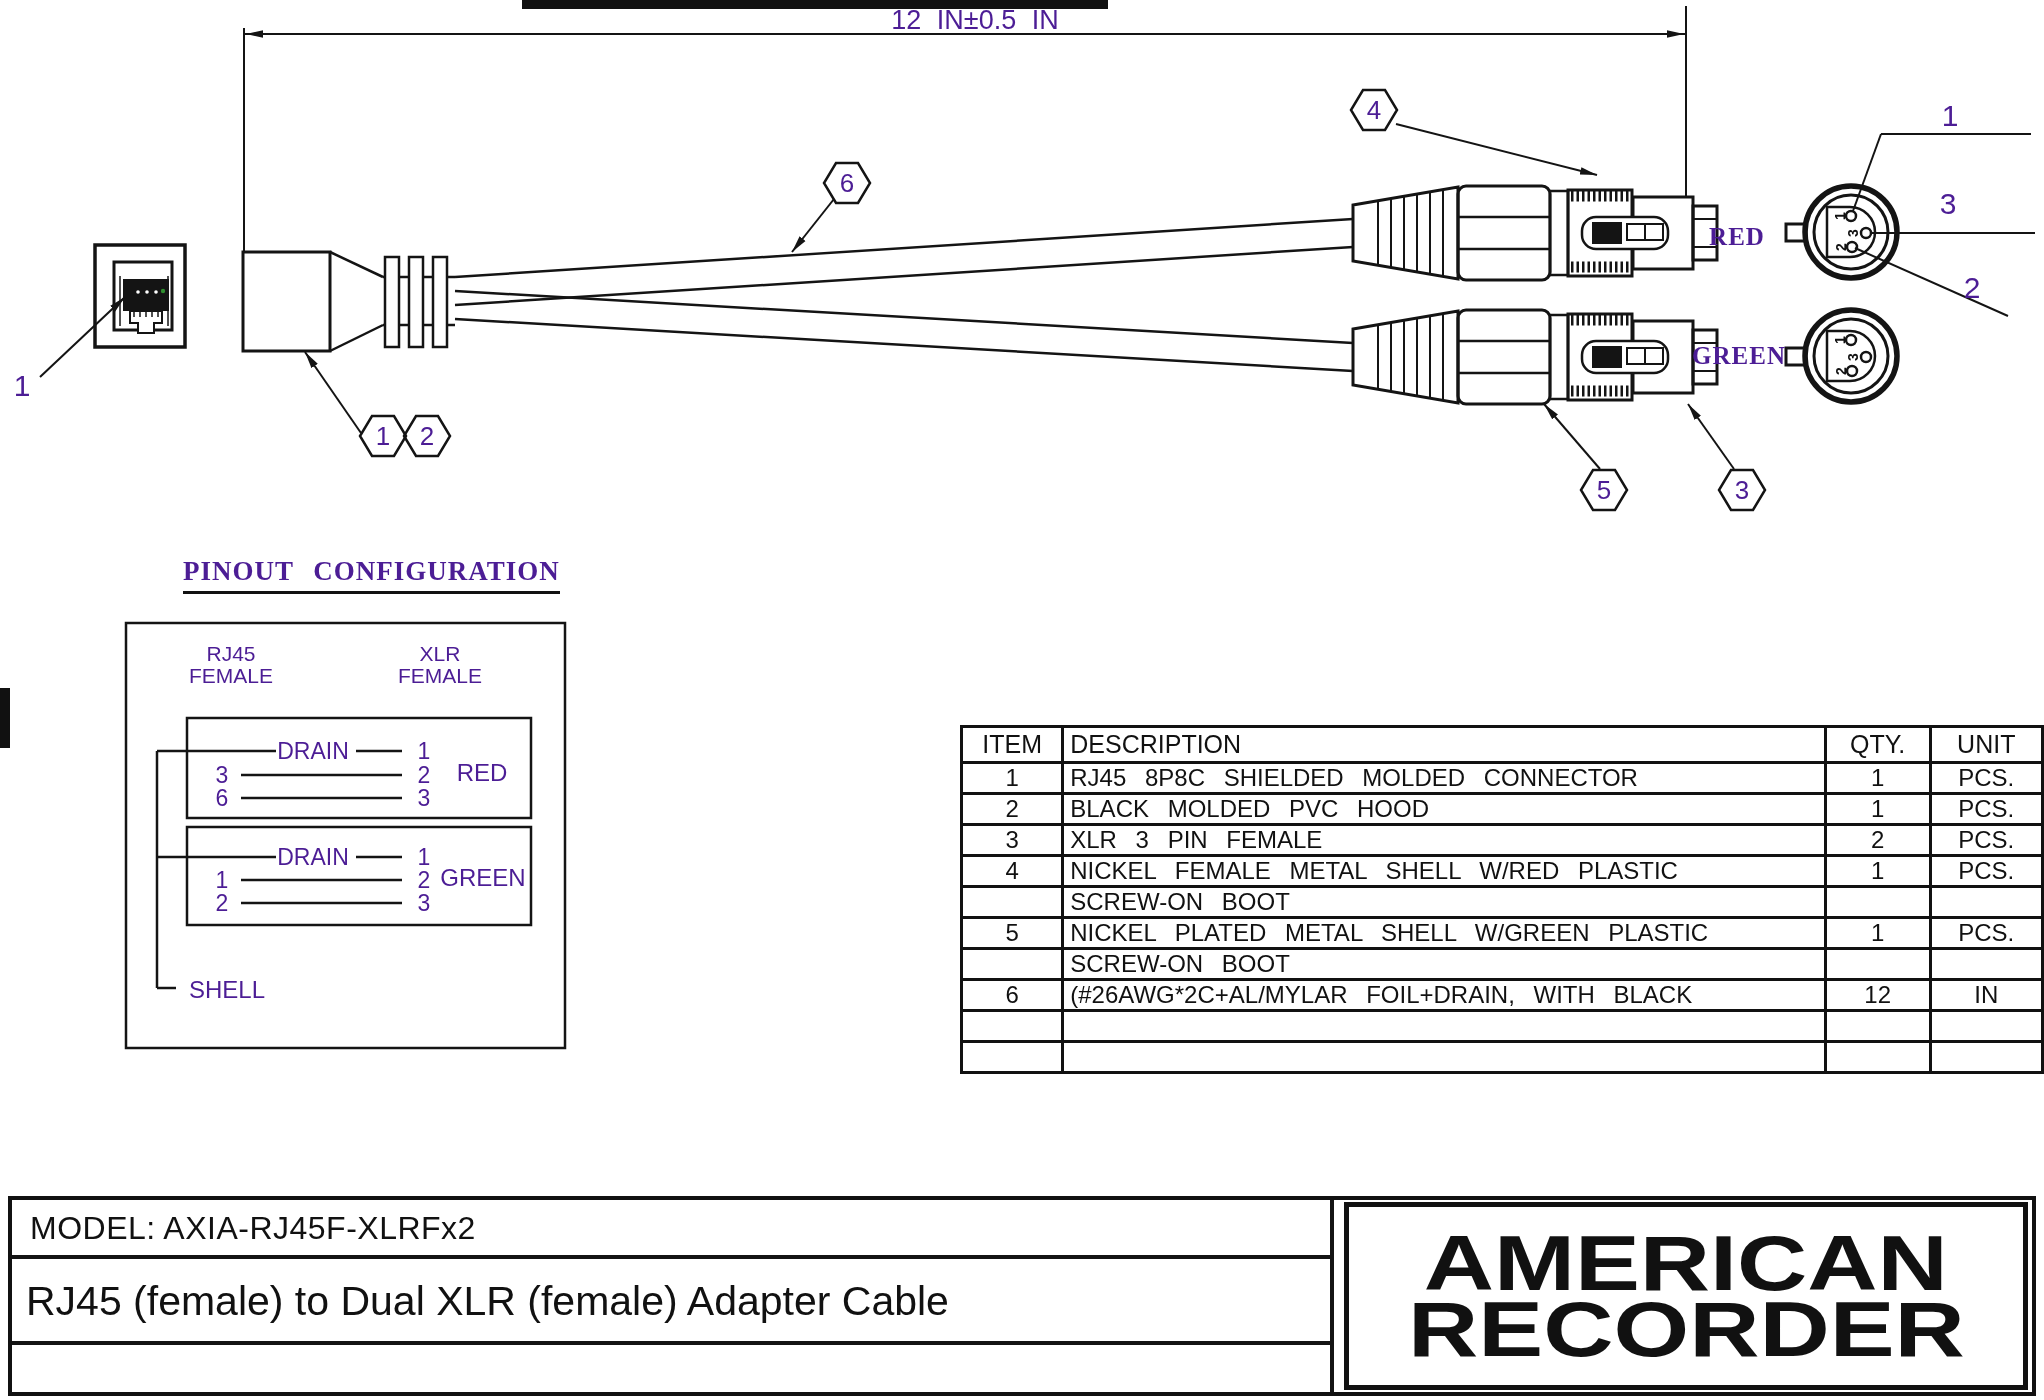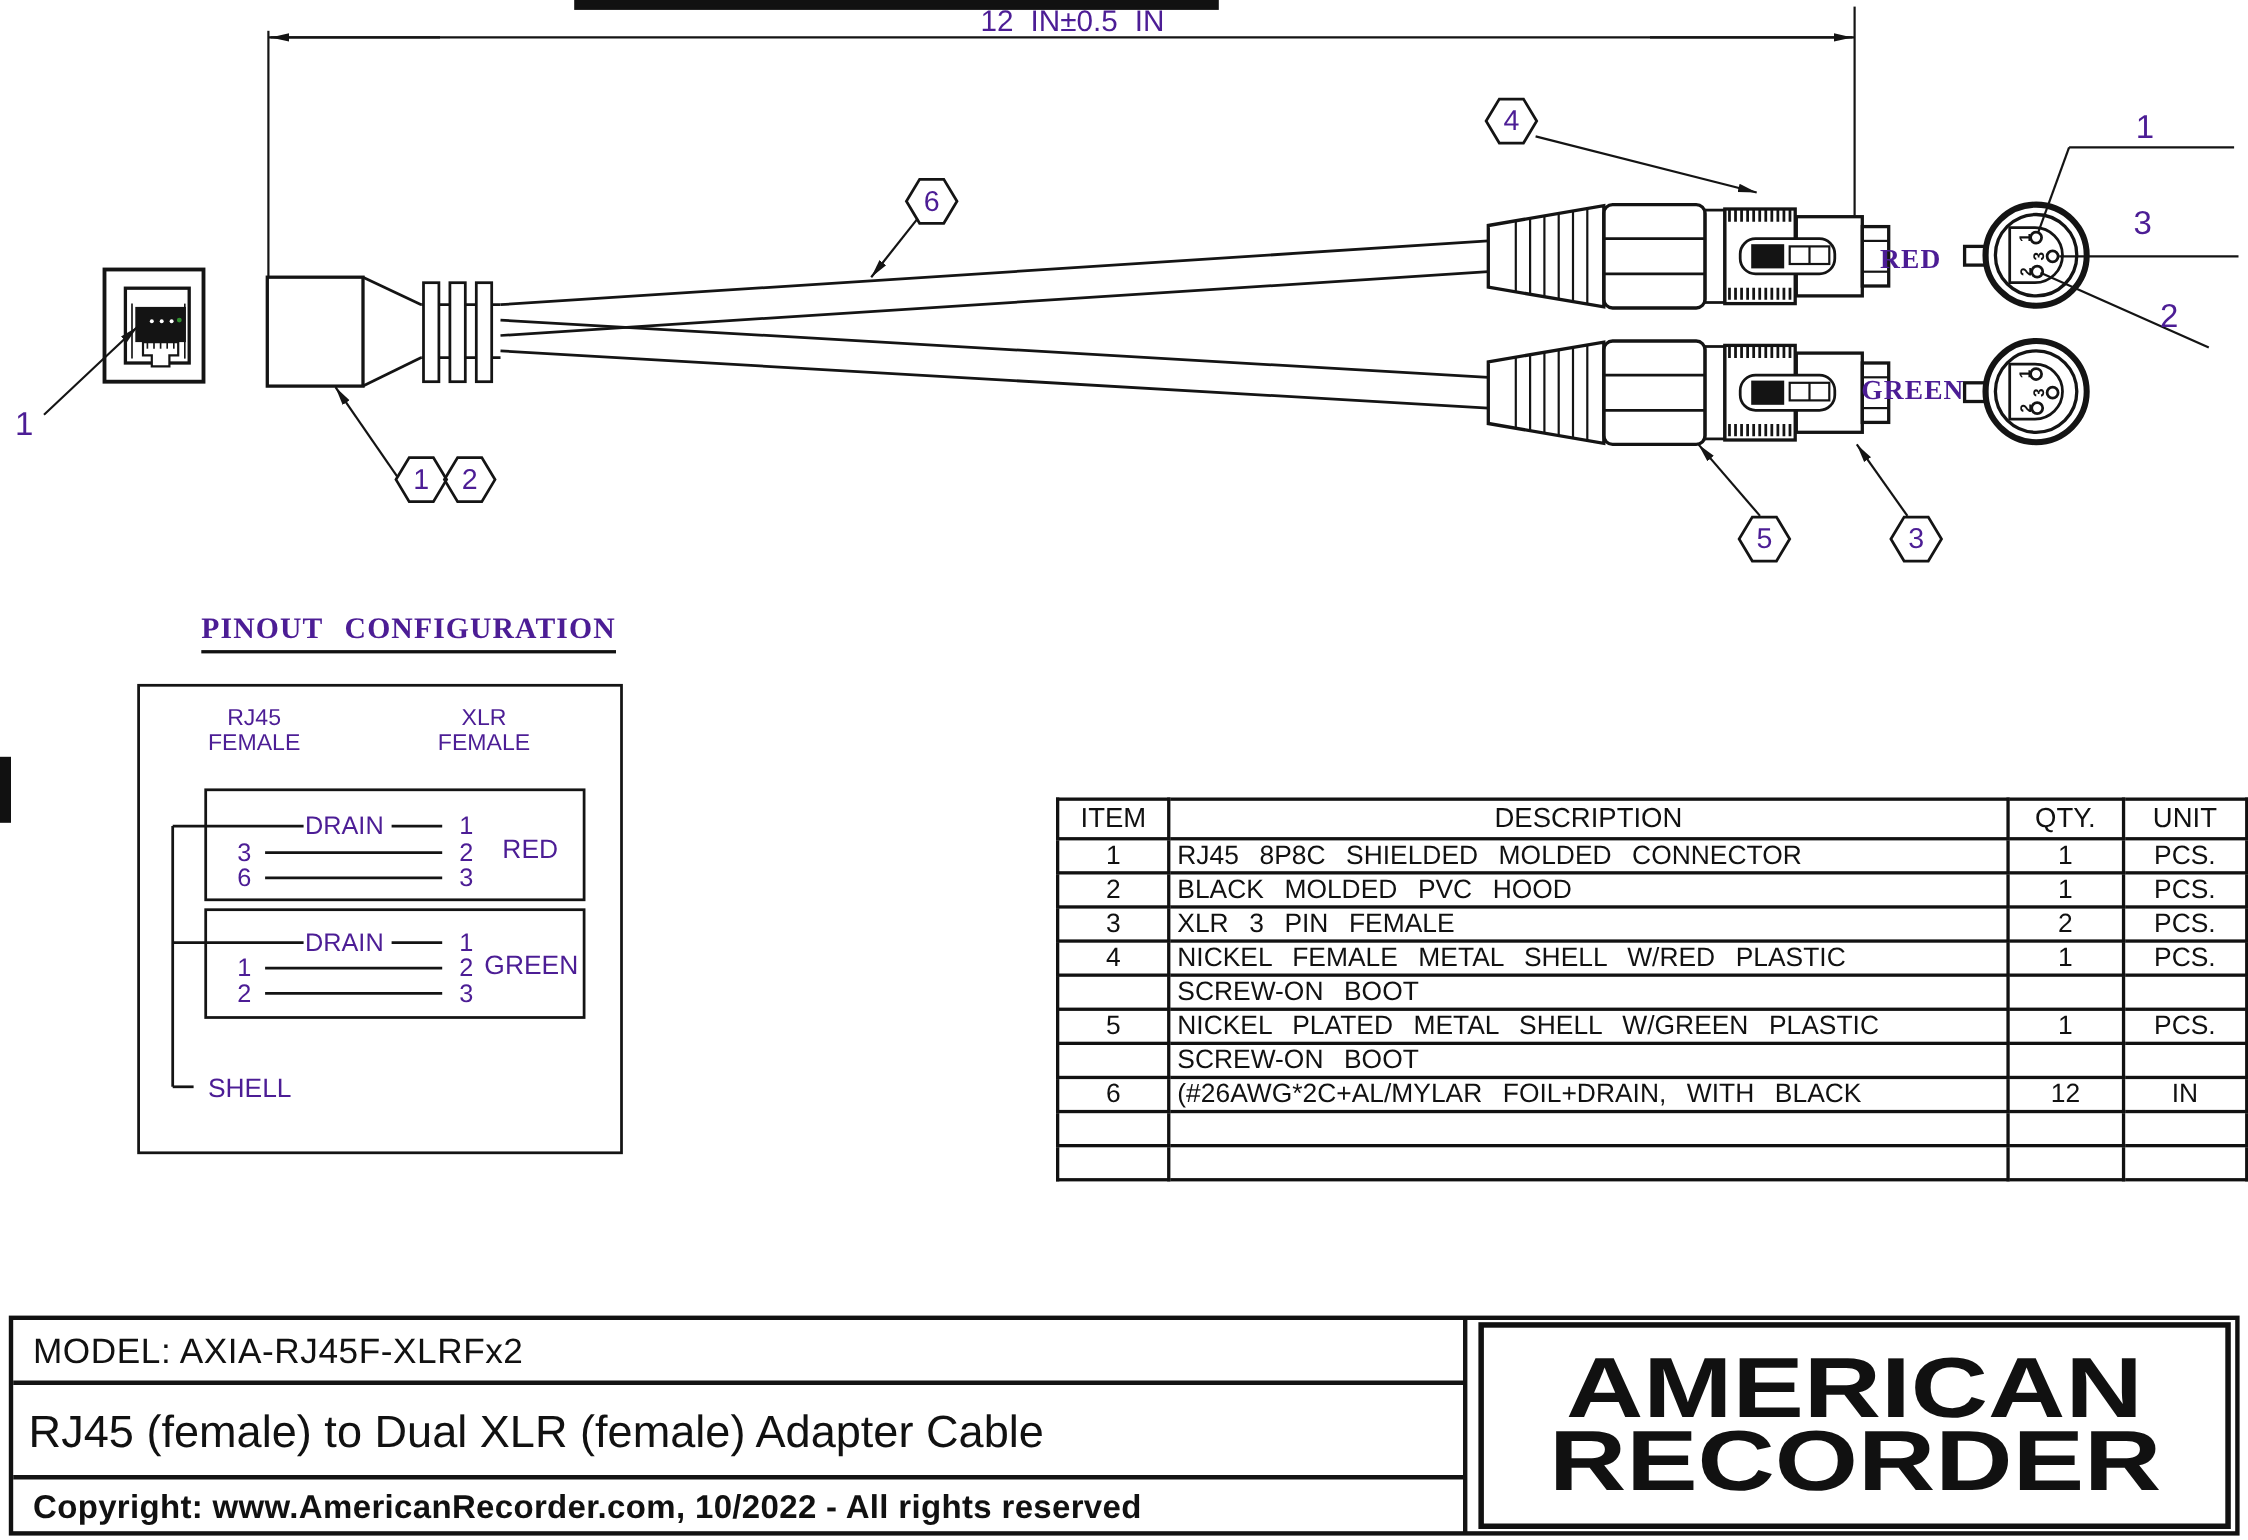--- a/index.html
+++ b/index.html
@@ -274,21 +274,21 @@
   <div class="txt ctr cad pinout-txt" style="left:222px;top:903px;">2</div>
   <div class="txt ctr cad pinout-txt" style="left:424px;top:903px;">3</div>
   <div class="txt ctr cad pinout-group-label" style="left:483px;top:878px;">GREEN</div>
 
   <div class="txt cad shell" style="left:189px;top:976px;text-align:right;">SHELL</div>
 
   <table id="parts">
     <tbody>
         <tr>
       <th class="col-item">ITEM</th>
-      <th class="col-desc" style="text-align:center;">DESCRIPTION</th>
+      <th class="col-desc" style="">DESCRIPTION</th>
       <th class="col-qty">QTY.</th>
       <th class="col-unit">UNIT</th>
     </tr>
     <tr>
       <td class="col-item">1</td>
       <td class="col-desc">RJ45 8P8C SHIELDED MOLDED CONNECTOR</td>
       <td class="col-qty">1</td>
       <td class="col-unit">PCS.</td>
     </tr>
     <tr>
@@ -344,20 +344,19 @@
       <td class="col-desc"></td>
       <td class="col-qty"></td>
       <td class="col-unit"></td>
     </tr>
   </tbody>
     </table>
 
   <div id="tb-outer"></div>
   <div class="tb-text cad" id="tb-model">MODEL: AXIA-RJ45F-XLRFx2</div>
   <div class="tb-text cad" id="tb-title">RJ45 (female) to Dual XLR (female) Adapter Cable</div>
-  <div class="tb-text cad" id="tb-copy">Copyright: www.AmericanRecorder.com, 10/2022 - All rights reserved</div>
 
   <div id="logo-box">
     <div class="logo-line">AMERICAN</div>
     <div class="logo-line">RECORDER</div>
   </div>
 
 </div>
 
 </body></html>

